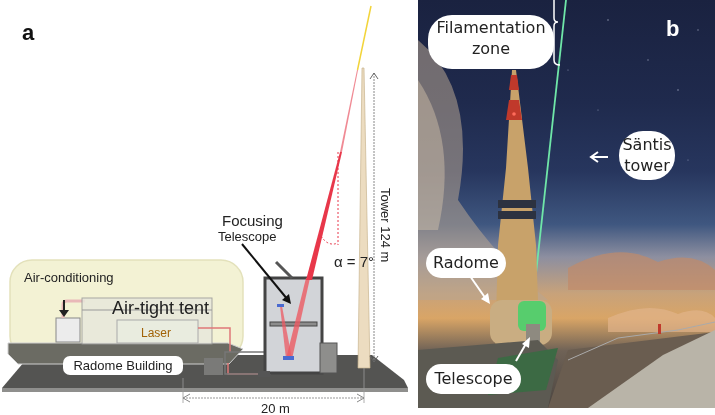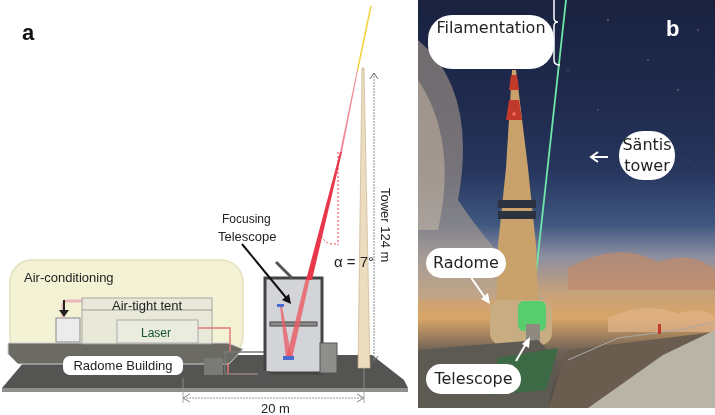--- a/index.html
+++ b/index.html
@@ -71,24 +71,24 @@
     <line x1="183" y1="398" x2="364" y2="398" stroke="#999" stroke-width="1" stroke-dasharray="2,1"></line>
     <polyline points="190,394 183,398 190,402" stroke="#888" fill="none" stroke-width="1"></polyline>
     <polyline points="357,394 364,398 357,402" stroke="#888" fill="none" stroke-width="1"></polyline>
 
     <line x1="242" y1="244" x2="288" y2="300" stroke="#111" stroke-width="2"></line>
     <polygon points="291,304 282,300 289,294" fill="#111"></polygon>
   </svg>
 
   <div class="panel-label" style="left:22px;top:20px;color:#111;">a</div>
   <div class="lbl" style="left:24px;top:270px;font-size:13px;">Air-conditioning</div>
-  <div class="lbl" style="left:112px;top:298px;font-size:13px;">Air-tight tent</div>
-  <div class="lbl" style="left:141px;top:326px;font-size:12px;color:#14532d;">Laser</div>
+  <div class="lbl" style="left:112px;top:298px;font-size:18px;">Air-tight tent</div>
+  <div class="lbl" style="left:141px;top:326px;font-size:12px;color:#a16207;">Laser</div>
   <div class="lbl" style="left:63px;top:356px;width:120px;height:19px;background:#fff;text-align:center;line-height:19px;font-size:13px;border-radius:7px;">Radome Building</div>
-  <div class="lbl" style="left:222px;top:212px;font-size:12px;">Focusing</div>
+  <div class="lbl" style="left:222px;top:212px;font-size:15px;">Focusing</div>
   <div class="lbl" style="left:218px;top:229px;font-size:13px;">Telescope</div>
   <div class="lbl" style="left:319px;top:253px;font-size:15px;padding-left:15px;">α = 7°</div>
   <div class="lbl" style="left:366px;top:224px;font-size:13px;transform:rotate(90deg);transform-origin:0 0;left:393px;top:188px;">Tower 124 m</div>
   <div class="lbl" style="left:261px;top:401px;font-size:13px;">20 m</div>
 </div>
 
 <div class="panel-b">
   <svg class="svg-fill" width="297" height="408" viewBox="0 0 297 408">
 
     <g fill="#cfd6ea" opacity="0.6">
@@ -136,20 +136,21 @@
     <line x1="52" y1="276" x2="68" y2="299" stroke="#fff" stroke-width="2"></line>
     <polygon points="72,304 63,299 70,293" fill="#fff"></polygon>
     <line x1="98" y1="361" x2="109" y2="342" stroke="#fff" stroke-width="2"></line>
     <polygon points="112,337 111,348 104,344" fill="#fff"></polygon>
   </svg>
 
   <div class="panel-label" style="left:248px;top:16px;color:#fff;">b</div>
 
   <div class="box-label" style="left:10px;top:15px;width:126px;height:52px;padding-top:2px;">
     <div>Filamentation</div>
+    <div>zone</div>
   </div>
 
   <div class="box-label" style="left:201px;top:131px;width:56px;height:46px;padding-top:3px;">
     <div>Säntis</div>
     <div>tower</div>
   </div>
 
   <div class="box-label" style="left:8px;top:248px;width:80px;height:30px;line-height:30px;">Radome</div>
 
   <div class="box-label" style="left:8px;top:364px;width:95px;height:30px;line-height:30px;">Telescope</div>

